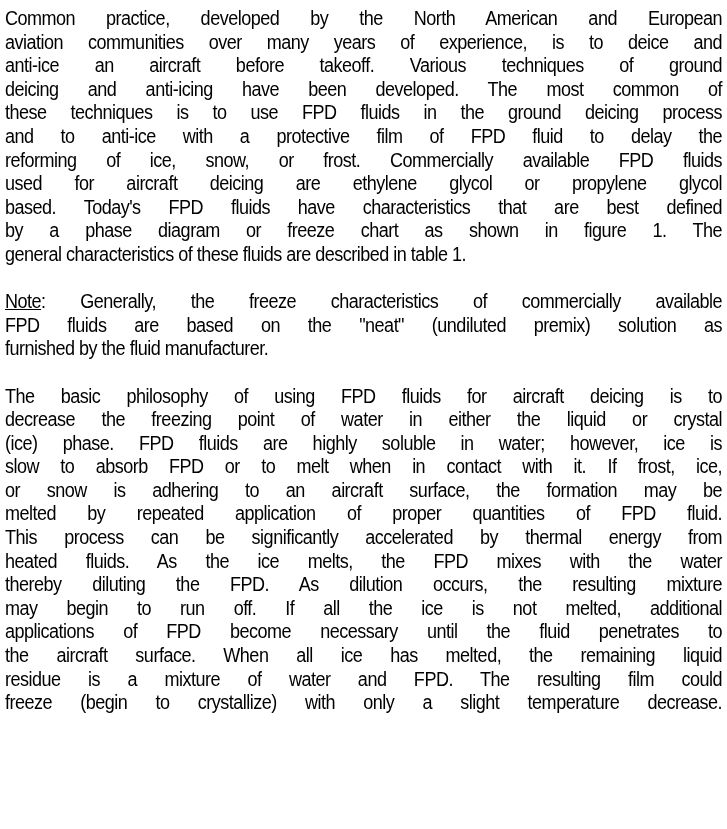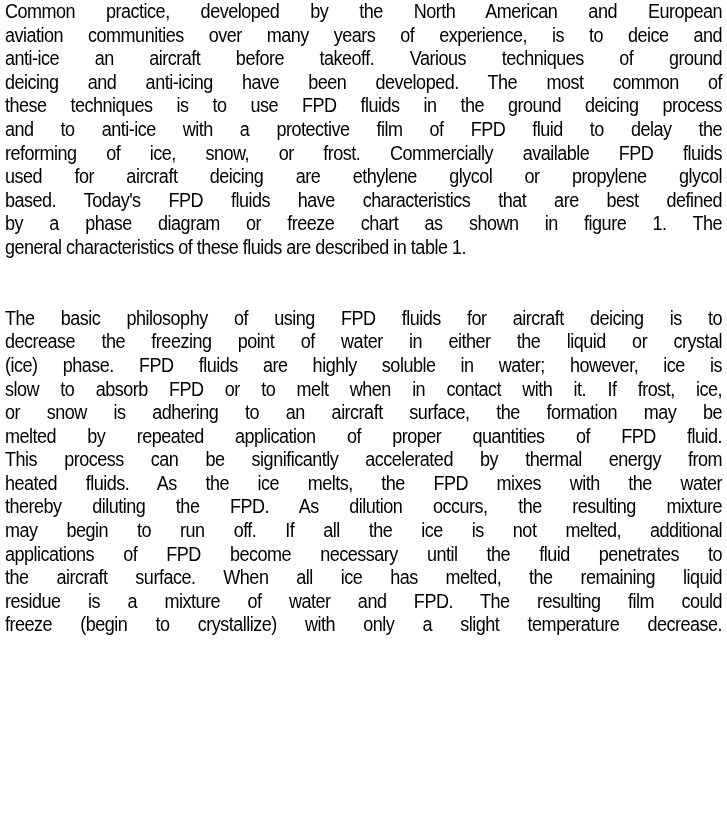--- a/index.html
+++ b/index.html
@@ -11,21 +11,21 @@
       width: 727px;
       height: 829px;
       overflow: hidden;
       position: relative;
       color: #000000;
       font-family: "Liberation Sans", "DejaVu Sans", sans-serif;
     }
     .page {
       position: absolute;
       left: 5px;
-      top: 0;
+      top: 7px;
       width: 717px;
     }
     .para {
       margin: 0;
       padding: 0;
     }
     .line {
       display: block;
       height: 23.6px;
       line-height: 23.6px;
@@ -63,20 +63,25 @@
     <span class="line">and to anti-ice with a protective film of FPD fluid to delay the</span>
     <span class="line">reforming of ice, snow, or frost.  Commercially available FPD fluids</span>
     <span class="line">used for aircraft deicing are ethylene glycol or propylene glycol</span>
     <span class="line">based.  Today's FPD fluids have characteristics that are best defined</span>
     <span class="line">by a phase diagram or freeze chart as shown in figure 1.  The</span>
     <span class="line last">general characteristics of these fluids are described in table 1.</span>
   </div>
 
   <div class="gap"></div>
 
+  <div class="para">
+    <span class="line"><span class="note-label">Note</span><span>:  Generally, the freeze characteristics of commercially available</span></span>
+    <span class="line">FPD fluids are based on the "neat" (undiluted premix) solution as</span>
+    <span class="line last">furnished by the fluid manufacturer.</span>
+  </div>
 
   <div class="gap"></div>
 
   <div class="para">
     <span class="line">The basic philosophy of using FPD fluids for aircraft deicing is to</span>
     <span class="line">decrease the freezing point of water in either the liquid or crystal</span>
     <span class="line">(ice) phase.  FPD fluids are highly soluble in water; however, ice is</span>
     <span class="line">slow to absorb FPD or to melt when in contact with it.  If frost, ice,</span>
     <span class="line">or snow is adhering to an aircraft surface, the formation may be</span>
     <span class="line">melted by repeated application of proper quantities of FPD fluid.</span>

